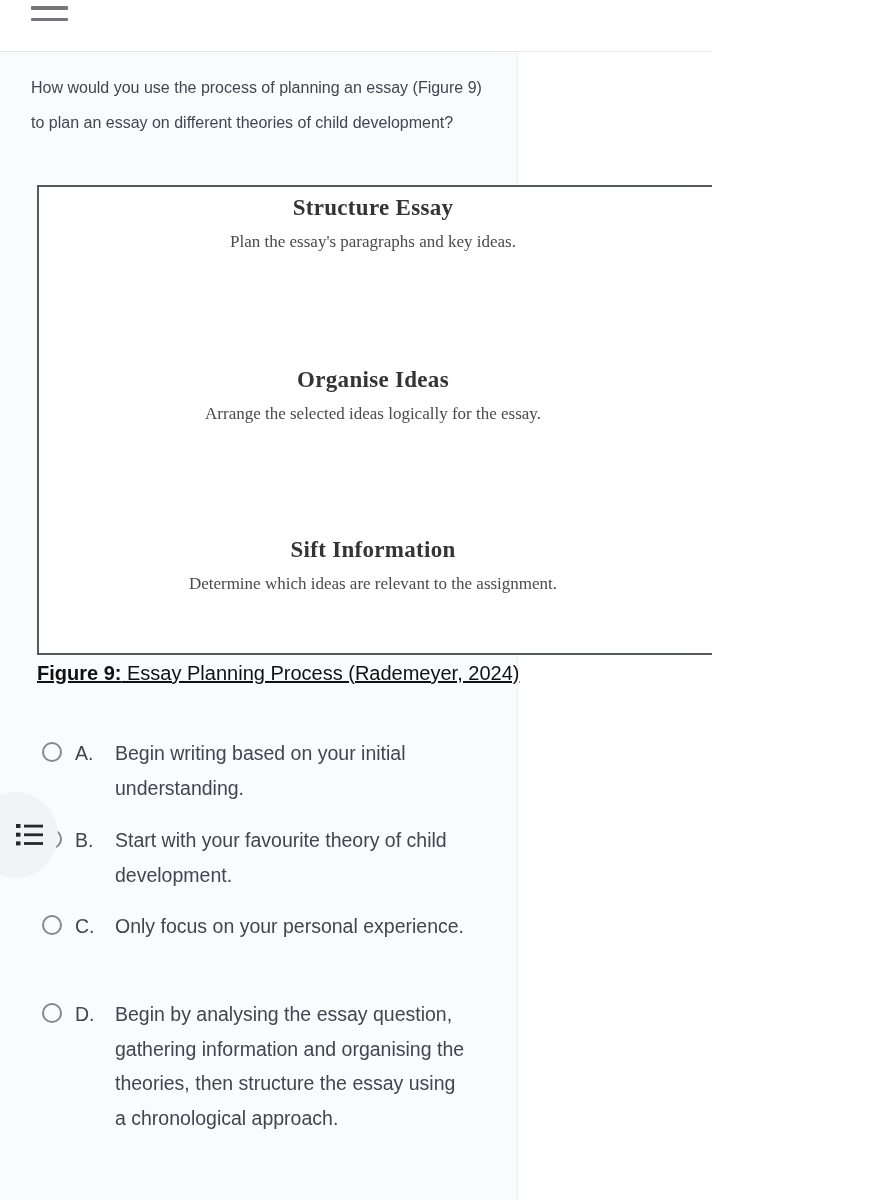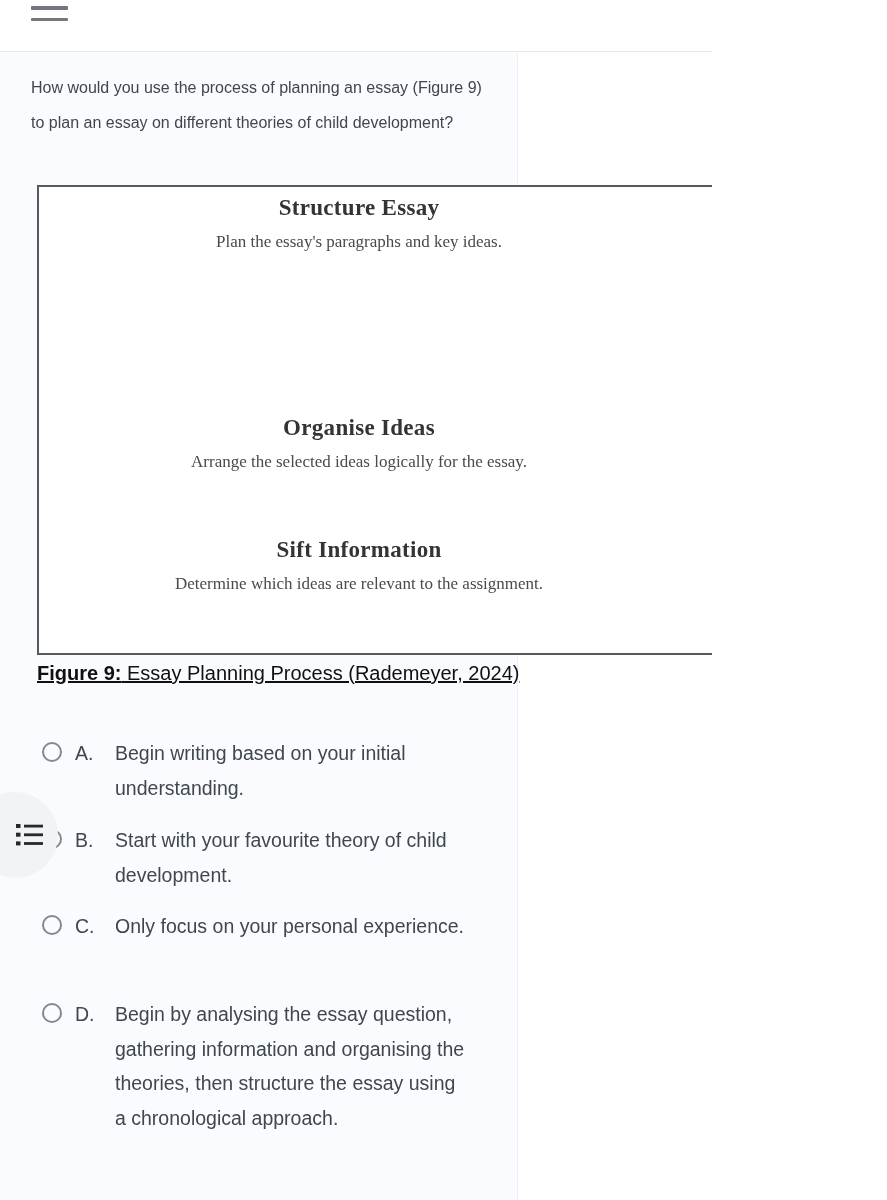--- a/index.html
+++ b/index.html
@@ -23,22 +23,22 @@
   .question-panel { position:absolute; left:0; top:53px; width:518px; height:1147px;
                     background:#fafbfe; border-right:1px solid #eef0f3; z-index:1; }
 
   .question { position:absolute; left:31px; top:70px; width:462px; z-index:2;
               font-size:16px; line-height:35px; color:#3f474e; }
 
   
   .figure-box { position:absolute; left:37px; top:185px; width:770px; height:470px;
                 background:#ffffff; border:2px solid #565a5e; z-index:3; }
   .steps { position:absolute; left:20px; top:0; width:600px; height:100%; text-align:center; }
-  .step { position:absolute; left:0; width:100%; }
-  .step-1 { top:8px; } .step-2 { top:180px;margin-top:48px; } .step-3 { top:350px; }
+  .step { position:absolute; left:14px; width:100%; }
+  .step-1 { top:8px; } .step-2 { top:180px; } .step-3 { top:350px; }
   .step h3 { font-family:"Liberation Serif","DejaVu Serif",serif; font-size:23px; font-weight:bold;
              color:#343434; letter-spacing:0.3px; }
   .step p { font-family:"Liberation Serif","DejaVu Serif",serif; font-size:17px; line-height:27px;
             color:#4a4a4a; max-width:470px; margin:7px auto 0 auto; }
   .rail { position:absolute; left:676px; top:0; width:64px; height:470px; }
   .rail > * { position:absolute; }
   .rocket { left:2px; top:14px; }
   .dash { left:29px; width:3px; background:repeating-linear-gradient(to bottom,#3f4449 0 7px,transparent 7px 13px); }
   .dash-1 { top:292px; height:86px; }
   .dash-2 { top:452px; height:98px; }

